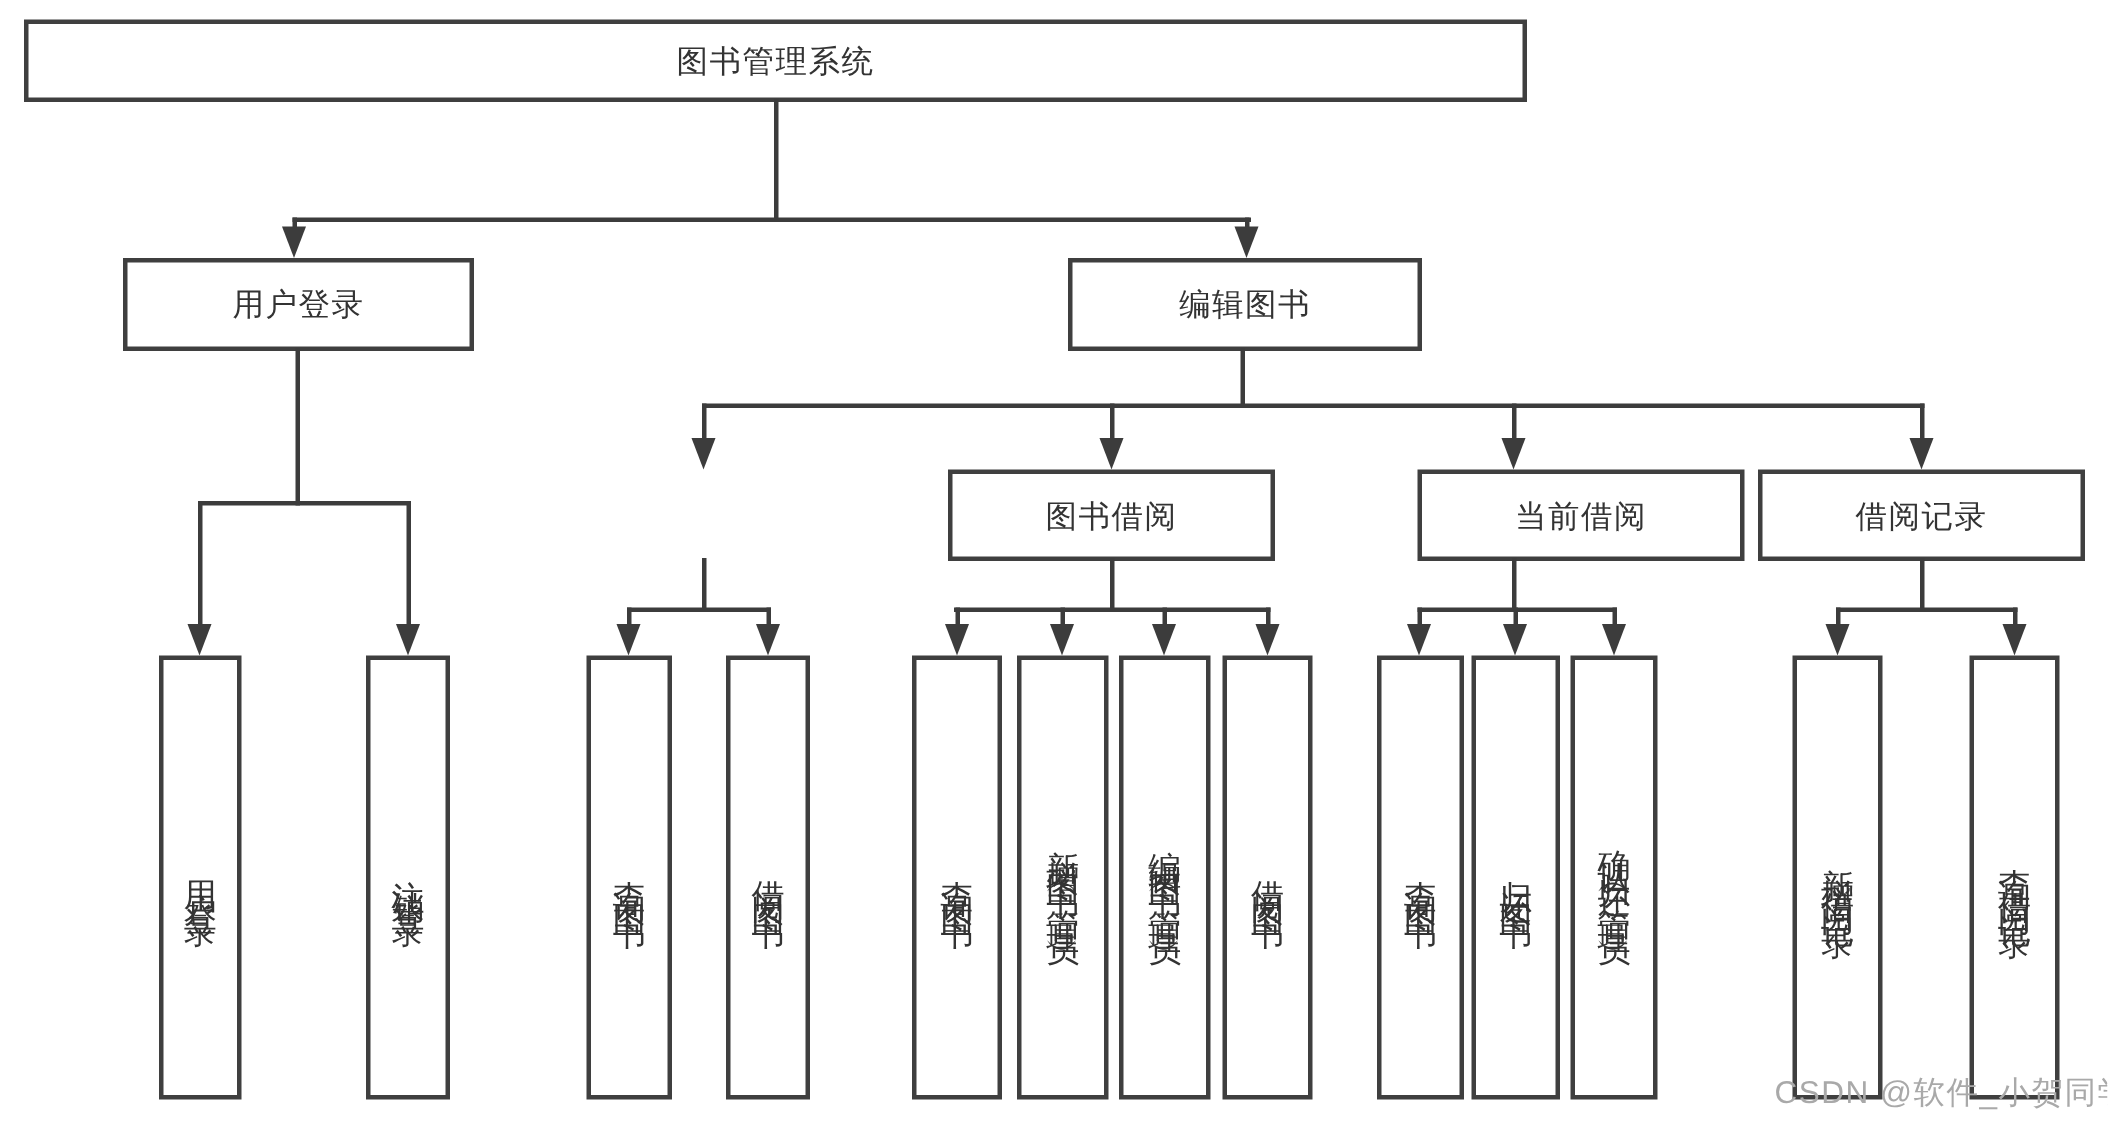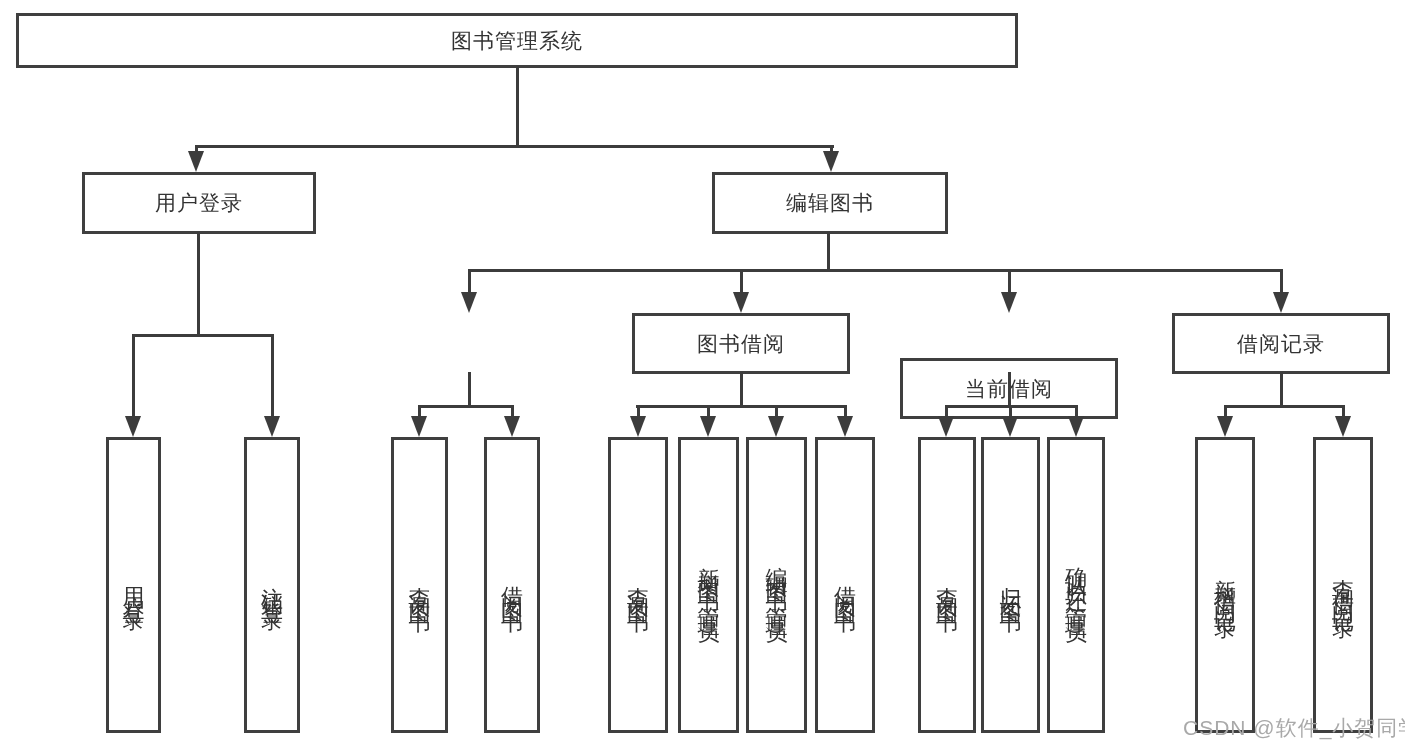--- a/index.html
+++ b/index.html
@@ -55,21 +55,21 @@
 <body>
 
 <div class="canvas">
 
   <div class="box" style="left:16px;top:13px;width:1002px;height:55px;">图书管理系统</div>
 
   <div class="box" style="left:82px;top:172px;width:234px;height:62px;">用户登录</div>
   <div class="box" style="left:712px;top:172px;width:236px;height:62px;">编辑图书</div>
 
   <div class="box" style="left:632px;top:313px;width:218px;height:61px;">图书借阅</div>
-  <div class="box" style="left:900px;top:313px;width:218px;height:61px;margin-top:45px;">当前借阅</div>
+  <div class="box" style="left:945px;top:313px;width:218px;height:61px;">当前借阅</div>
   <div class="box" style="left:1172px;top:313px;width:218px;height:61px;">借阅记录</div>
 
   <div class="box vbox" style="left:106px;top:437px;width:55px;height:296px;">
     <span class="vlabel">用户登录</span>
   </div>
   <div class="box vbox" style="left:244px;top:437px;width:56px;height:296px;">
     <span class="vlabel">注销登录</span>
   </div>
 
   <div class="box vbox" style="left:391px;top:437px;width:57px;height:296px;">

